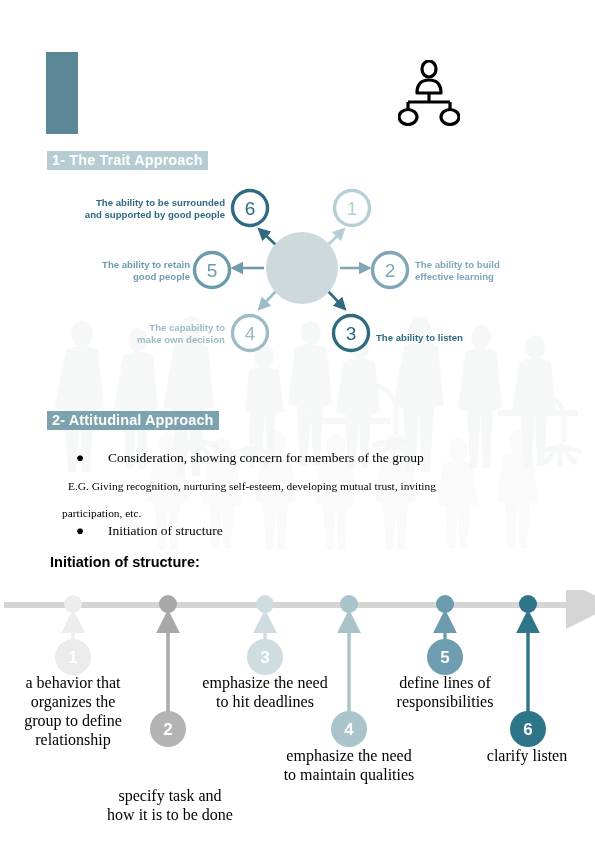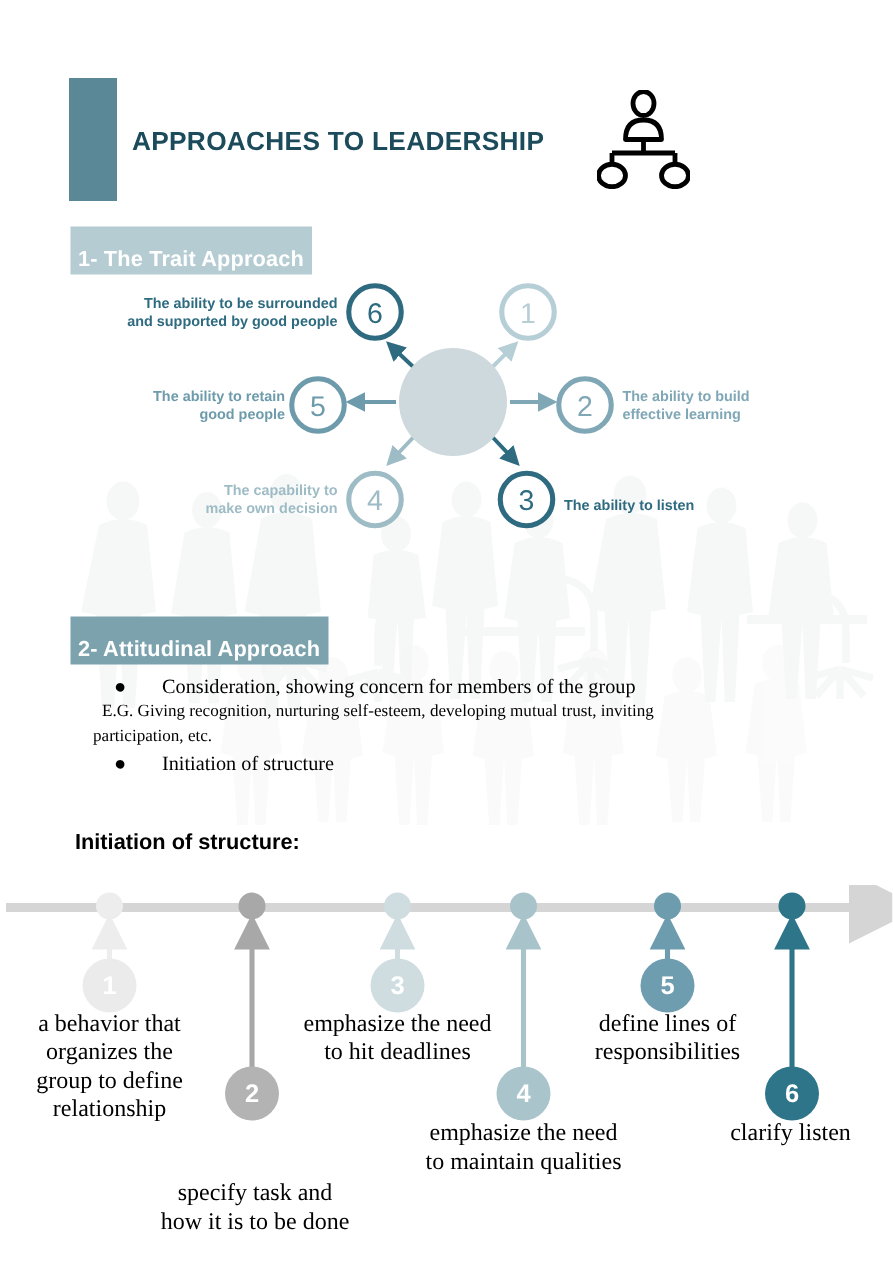--- a/index.html
+++ b/index.html
@@ -68,21 +68,21 @@
     width: 62px;
     height: 66px;
   }
 
   
   .sec-head {
     position: absolute;
     color: #ffffff;
     font-size: 14.5px;
     font-weight: bold;
-    padding: 14px 5px 2px 5px;
+    padding: 1px 5px 2px 5px;
     white-space: nowrap;
     letter-spacing: 0.1px;
   }
   #sec-head-1 { left: 47px; top: 151px; background: #b5ccd2; }
   #sec-head-2 { left: 47px; top: 411px; background: #7ba2ad; }
 
   
   .trait-diagram {
     position: absolute;
     left: 0;
@@ -120,21 +120,21 @@
   .bullet-dot {
     display: inline-block;
     width: 46px;
     padding-left: 14px;
     box-sizing: border-box;
   }
   .eg-line {
     font-size: 11.4px;
     line-height: 1.3;
     display: block;
-    margin: 0 0 2px 0;
+    margin: 12px 0 2px 0;
   }
   .eg-line.first { text-indent: 6px; }
 
   .init-head {
     position: absolute;
     left: 50px;
     top: 554px;
     font-size: 14.5px;
     font-weight: bold;
     color: #000;
@@ -262,21 +262,20 @@
           <path d="M3 26 q15 -7 30 0 l5 40 -8 2 -3 42 -7 0 -2 -40 -3 40 -7 0 -3 -42 -8 -2 z"></path>
         </g>
       <g transform="translate(500,0)">
           <ellipse cx="18" cy="12" rx="10" ry="12"></ellipse>
           <path d="M3 26 q15 -7 30 0 l5 46 -8 2 -3 44 -7 0 -2 -46 -3 46 -7 0 -3 -44 -8 -2 z"></path>
         </g>
     </g>
   </svg>
 
   <div class="header-bar"></div>
-  <div class="header-title">APPROACHES TO LEADERSHIP</div>
 
   <svg class="header-icon" viewBox="0 0 62 66" xmlns="http://www.w3.org/2000/svg">
     <ellipse cx="31" cy="9" rx="7" ry="8" fill="none" stroke="#000" stroke-width="3.2"></ellipse>
     <path d="M19 33 q0 -13 12 -13 q12 0 12 13 z" fill="none" stroke="#000" stroke-width="3.2" stroke-linejoin="round"></path>
     <path d="M31 33 l0 9" stroke="#000" stroke-width="3.2"></path>
     <path d="M10 42 L52 42" stroke="#000" stroke-width="3.2"></path>
     <path d="M10 42 L10 50 M52 42 L52 50" stroke="#000" stroke-width="3.2"></path>
     <ellipse cx="10" cy="57" rx="9" ry="7.5" fill="none" stroke="#000" stroke-width="3.2"></ellipse>
     <ellipse cx="52" cy="57" rx="9" ry="7.5" fill="none" stroke="#000" stroke-width="3.2"></ellipse>
   </svg>

